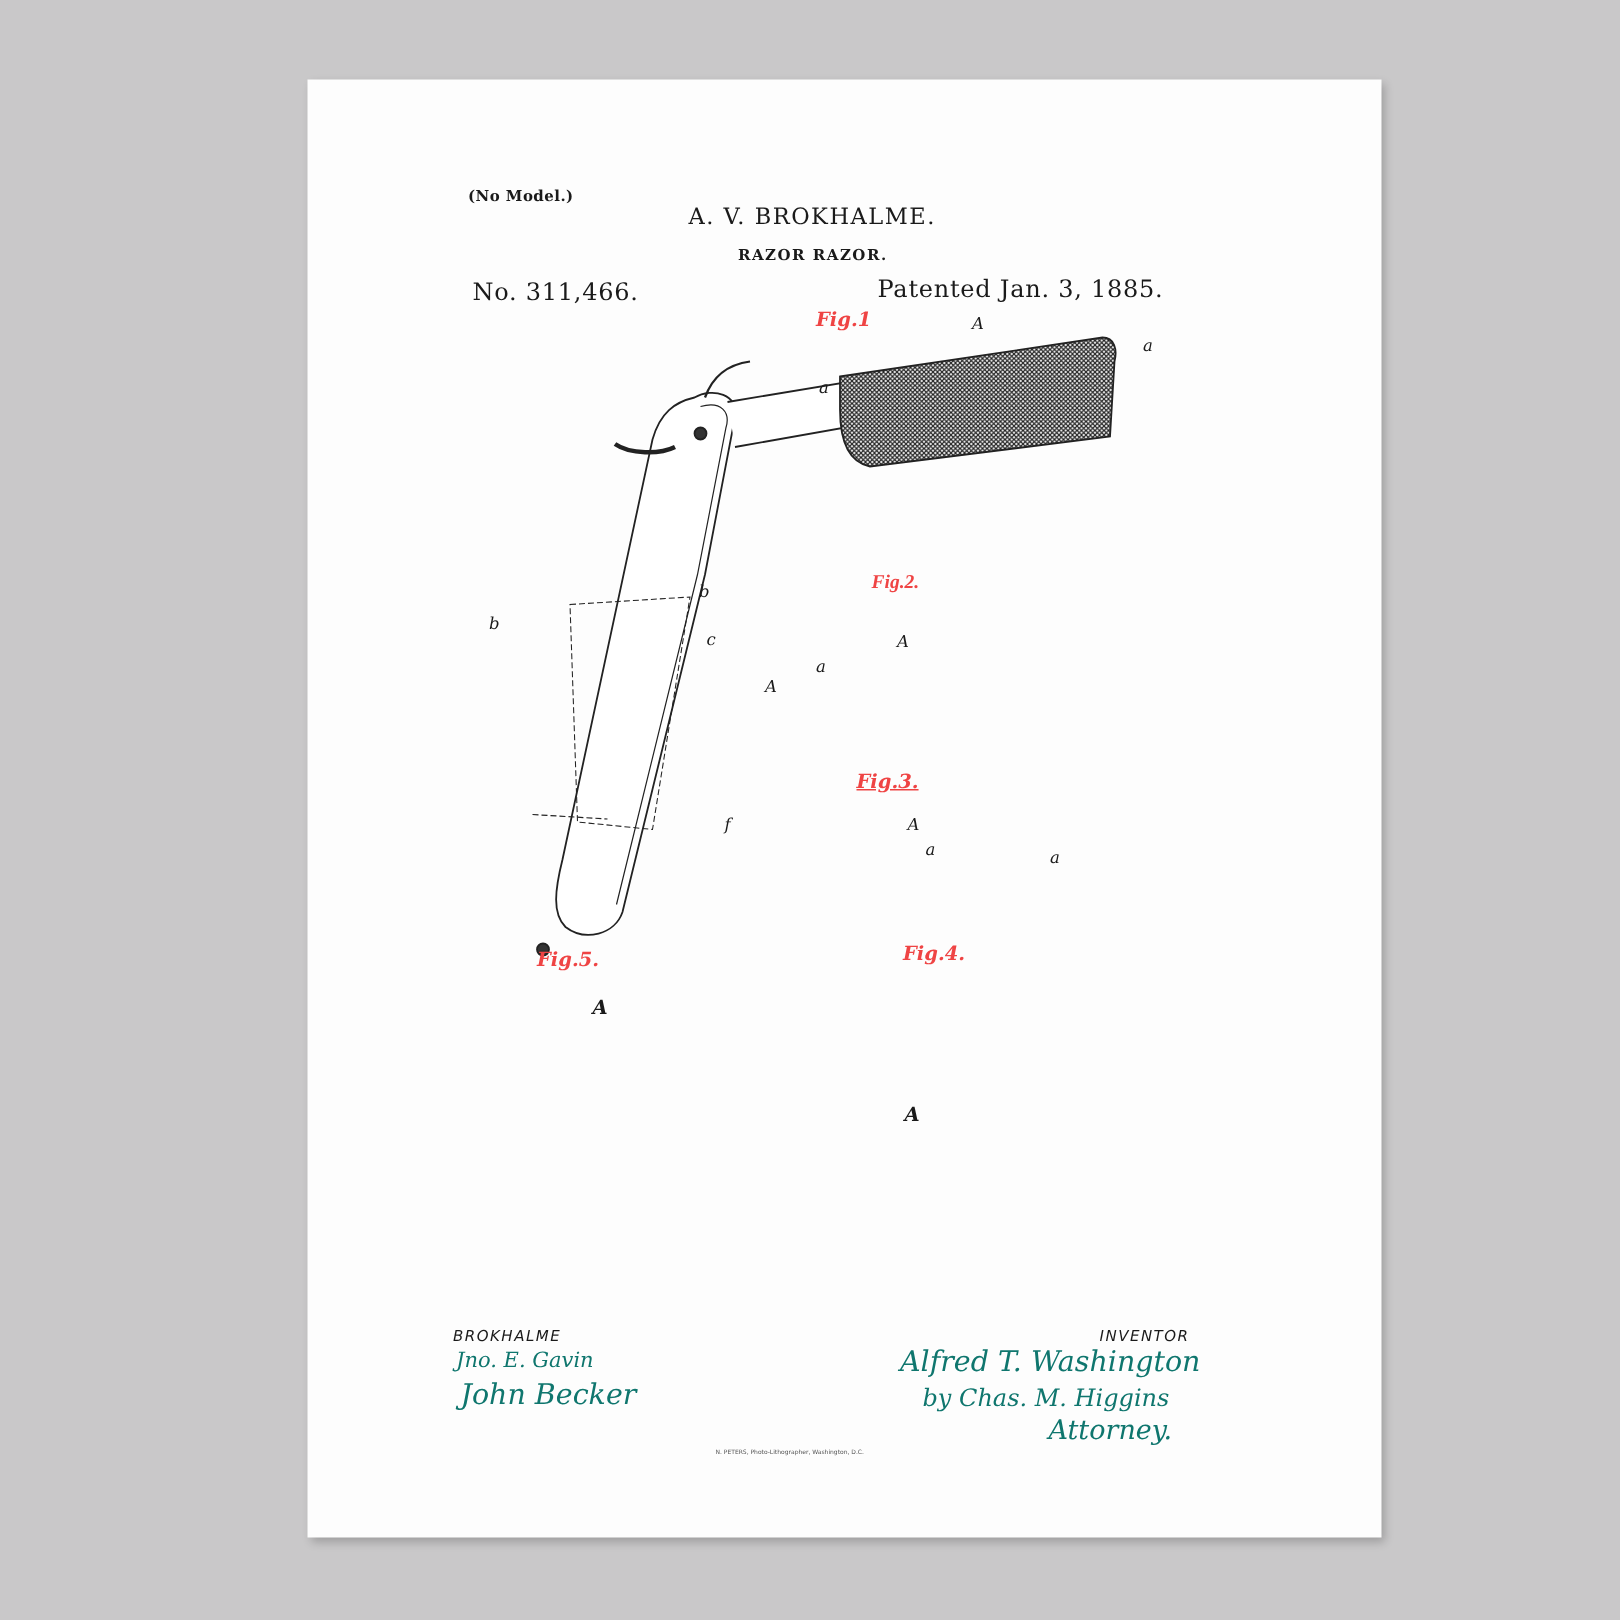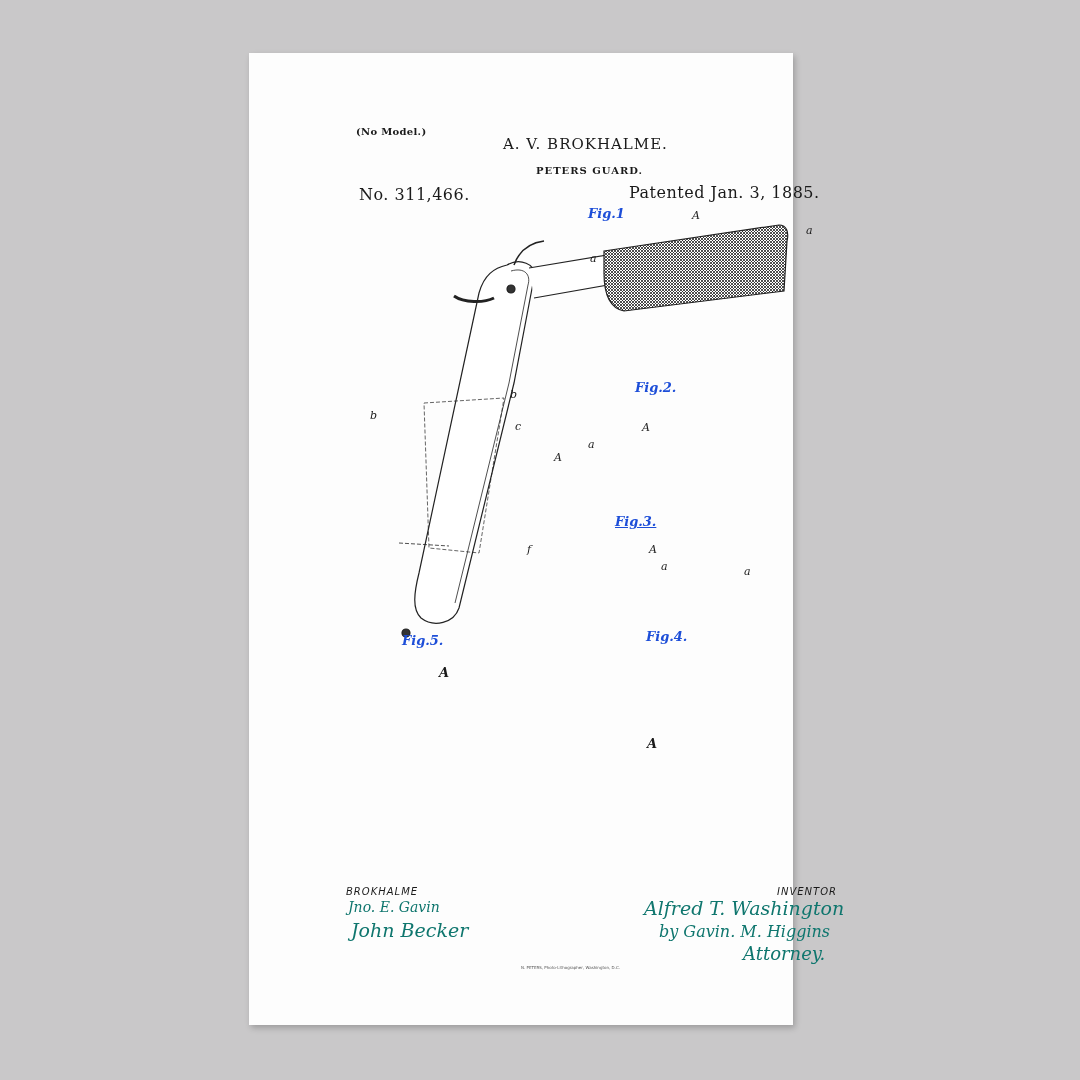--- a/index.html
+++ b/index.html
@@ -6,47 +6,46 @@
     body {
       width: 1080px; height: 1080px;
       background: #c9c8c9;
       position: relative;
       overflow: hidden;
       font-family: "DejaVu Serif", serif;
     }
     .poster {
       position: absolute;
       left: 205px; top: 53px;
-      width: 544px; height: 972px;
+      width: 716px; height: 972px;
       background: #fdfdfd;
       box-shadow: 2px 3px 6px rgba(0,0,0,0.22);
-      margin-left: 44px;
     }
     .txt { position: absolute; color: #1a1a1a; white-space: nowrap; }
     .no-model { left: 107px; top: 73px; font-size: 10px; font-weight: bold; letter-spacing: 0.3px; }
     .inventor-name { left: 254px; top: 82px; font-size: 15px; letter-spacing: 1px; }
     .subject { left: 287px; top: 112px; font-size: 10px; font-weight: bold; letter-spacing: 1px; }
     .patent-no { left: 110px; top: 132px; font-size: 16px; letter-spacing: 0.5px; }
     .patent-date { left: 380px; top: 130px; font-size: 16px; letter-spacing: 0.5px; }
-    .fig-label { position: absolute; font-family: "DejaVu Serif", serif; font-style: italic; font-weight: bold; font-size: 13px; color: #1d4ed8; }
+    .fig-label { position: absolute; font-family: "DejaVu Serif", serif; font-style: italic; font-weight: bold; font-size: 13px; color: #ef4444; }
     .ref { position: absolute; font-family: "DejaVu Serif", serif; font-style: italic; font-size: 11px; color: #1a1a1a; }
     .witnesses-label { left: 97px; top: 833px; font-size: 10px; font-style: italic; font-family: "DejaVu Sans", sans-serif; letter-spacing: 1px; }
     .inventor-label { left: 528px; top: 833px; font-size: 10px; font-style: italic; font-family: "DejaVu Sans", sans-serif; letter-spacing: 1px; }
     .sig { position: absolute; font-family: "DejaVu Serif", serif; font-style: italic; color: #0f766e; white-space: nowrap; }
     .imprint { left: 272px; top: 912px; font-size: 4px; font-family: "DejaVu Sans", sans-serif; color: #555; }
     svg.drawing { position: absolute; left: 0; top: 0; }
   </style>
 </head>
 <body>
 
 <div class="poster">
 
   <span class="txt no-model">(No Model.)</span>
   <span class="txt inventor-name">A. V. BROKHALME.</span>
-  <span class="txt subject">PETERS GUARD.</span>
+  <span class="txt subject">RAZOR RAZOR.</span>
   <span class="txt patent-no">No. 311,466.</span>
   <span class="txt patent-date">Patented Jan. 3, 1885.</span>
 
   
   <svg class="drawing" width="670" height="972" viewBox="0 0 670 972">
     <defs>
       <pattern id="crosshatch" width="3" height="3" patternUnits="userSpaceOnUse">
         <rect width="3" height="3" fill="#fff"></rect>
         <path d="M0 0 L3 3 M3 0 L0 3" stroke="#222" stroke-width="0.8"></path>
       </pattern>
@@ -106,21 +105,21 @@
 
     
     <g stroke="#222" stroke-width="1.1" fill="#fff">
       <path d="M330 665 L478 665 C488 665 490 672 490 680 L490 708 C490 716 486 720 478 720 L330 720 Z">
       <path d="M330 665 C322 665 320 672 325 690 L328 716 C330 722 334 722 336 716 L340 690 C343 672 340 665 330 665 Z">
     </path></path></g>
   
 
   
   <span class="fig-label" style="left:339px;top:153px;">Fig.1</span>
-  <span class="fig-label" style="left:386px;top:327px;">Fig.2.</span>
+  <span class="fig-label" style="left:376px;top:327px;font-family:Liberation Serif, serif;">Fig.2.</span>
   <span class="fig-label" style="left:366px;top:461px;text-decoration:underline;">Fig.3.</span>
   <span class="fig-label" style="left:397px;top:576px;">Fig.4.</span>
   <span class="fig-label" style="left:153px;top:580px;">Fig.5.</span>
 
   
   <span class="ref" style="left:443px;top:156px;">A</span>
   <span class="ref" style="left:341px;top:199px;">a</span>
   <span class="ref" style="left:557px;top:171px;">a</span>
   <span class="ref" style="left:121px;top:356px;">b</span>
   <span class="ref" style="left:261px;top:335px;">b</span>
@@ -135,17 +134,17 @@
   <span class="ref" style="left:398px;top:683px;font-weight:bold;font-size:13px;">A</span>
   <span class="ref" style="left:190px;top:612px;font-weight:bold;font-size:13px;">A</span>
 
   
   <span class="txt witnesses-label">BROKHALME</span>
   <span class="sig" style="left:99px;top:846px;font-size:14px;">Jno. E. Gavin</span>
   <span class="sig" style="left:102px;top:866px;font-size:19px;text-align:right;">John Becker</span>
 
   <span class="txt inventor-label">INVENTOR</span>
   <span class="sig" style="left:395px;top:844px;font-size:19px;">Alfred T. Washington</span>
-  <span class="sig" style="left:410px;top:869px;font-size:16px;">by Gavin. M. Higgins</span>
+  <span class="sig" style="left:410px;top:869px;font-size:16px;">by Chas. M. Higgins</span>
   <span class="sig" style="left:494px;top:890px;font-size:18px;">Attorney.</span>
 
   <span class="txt imprint">N. PETERS, Photo-Lithographer, Washington, D.C.</span>
 </div>
 
 </body></html>

